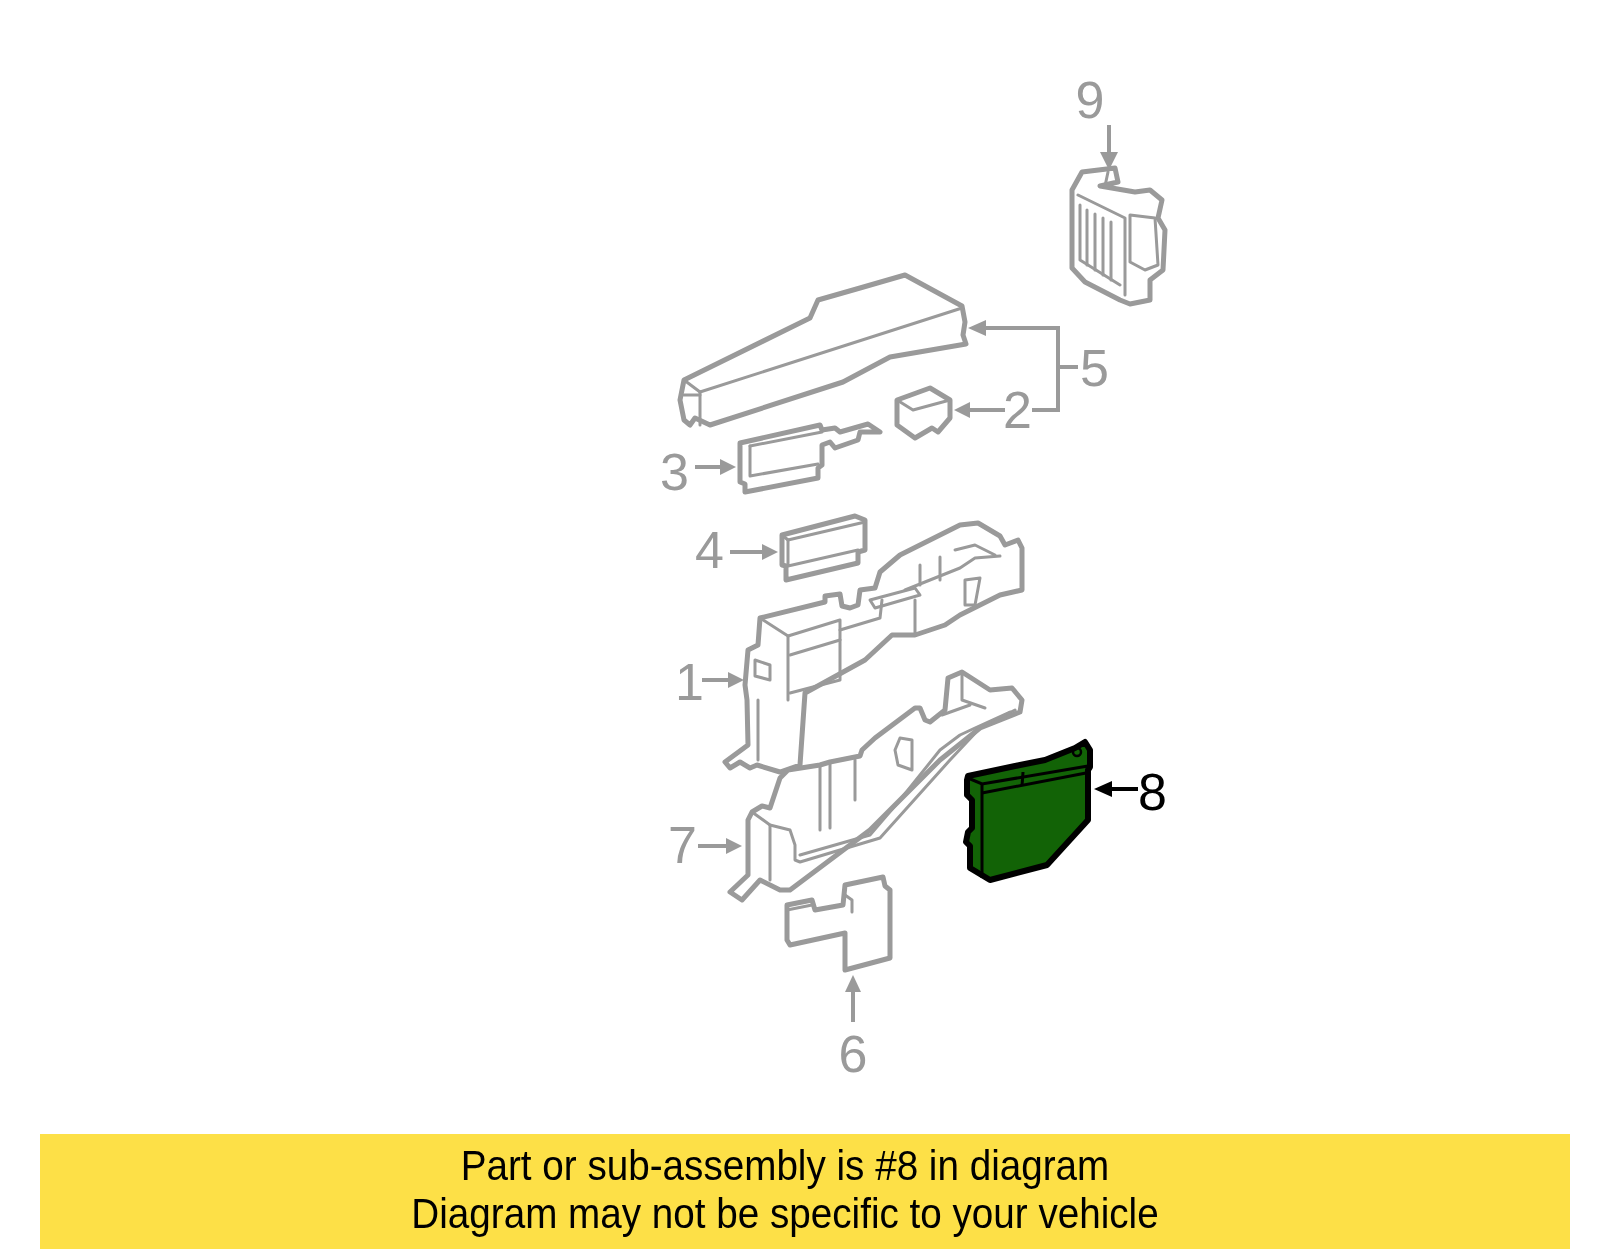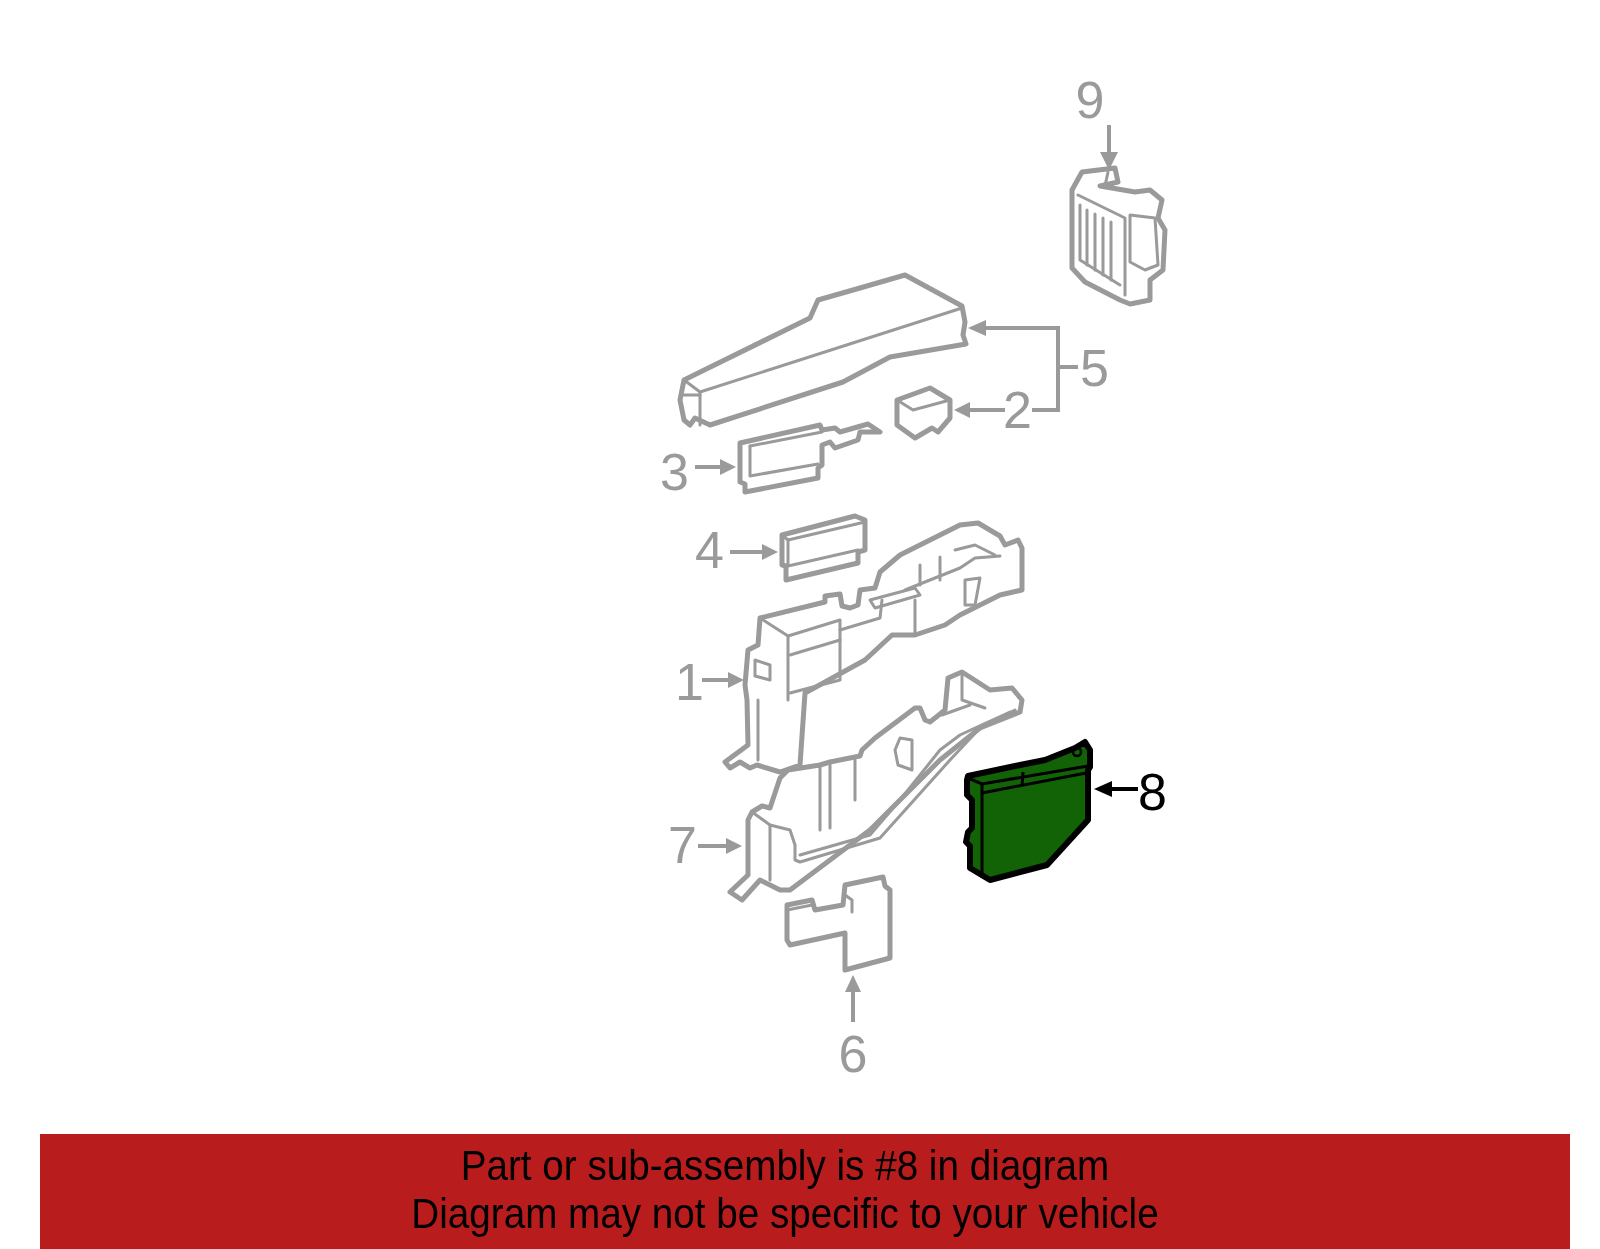--- a/index.html
+++ b/index.html
@@ -8,21 +8,21 @@
     .part { fill: #ffffff; stroke: #9a9a9a; stroke-width: 5; stroke-linejoin: round; stroke-linecap: round; }
     .detail { fill: none; stroke: #9a9a9a; stroke-width: 3; stroke-linejoin: round; stroke-linecap: round; }
     .callout-line { stroke: #9a9a9a; stroke-width: 4; fill: none; }
     .arrowhead { fill: #9a9a9a; }
     .callout-num { font-family: "Liberation Sans", sans-serif; font-size: 52px; fill: #9a9a9a; }
     .hl-part { fill: #126306; stroke: #000000; stroke-width: 6; stroke-linejoin: round; }
     .hl-detail { fill: none; stroke: #000000; stroke-width: 3; }
     .hl-line { stroke: #000000; stroke-width: 4; fill: none; }
     .hl-arrowhead { fill: #000000; }
     .hl-num { font-family: "Liberation Sans", sans-serif; font-size: 52px; fill: #000000; }
-    #banner { position: absolute; left: 40px; top: 1134px; width: 1530px; height: 115px; background: #b91c1c; }
+    #banner { position: absolute; left: 40px; top: 1134px; width: 1530px; height: 115px; background: #fde047; }
     #banner .line { position: absolute; left: 0; width: 1490px; text-align: center; color: #000000; font-family: "Liberation Sans", sans-serif; font-size: 42px; line-height: 48px; transform: scaleX(0.92); }
     #banner .l1 { top: 8px; }
     #banner .l2 { top: 56px; }
   </style>
 </head>
 <body>
 
 <svg id="diagram" viewBox="0 0 1600 1249" xmlns="http://www.w3.org/2000/svg">
 
   <g>

